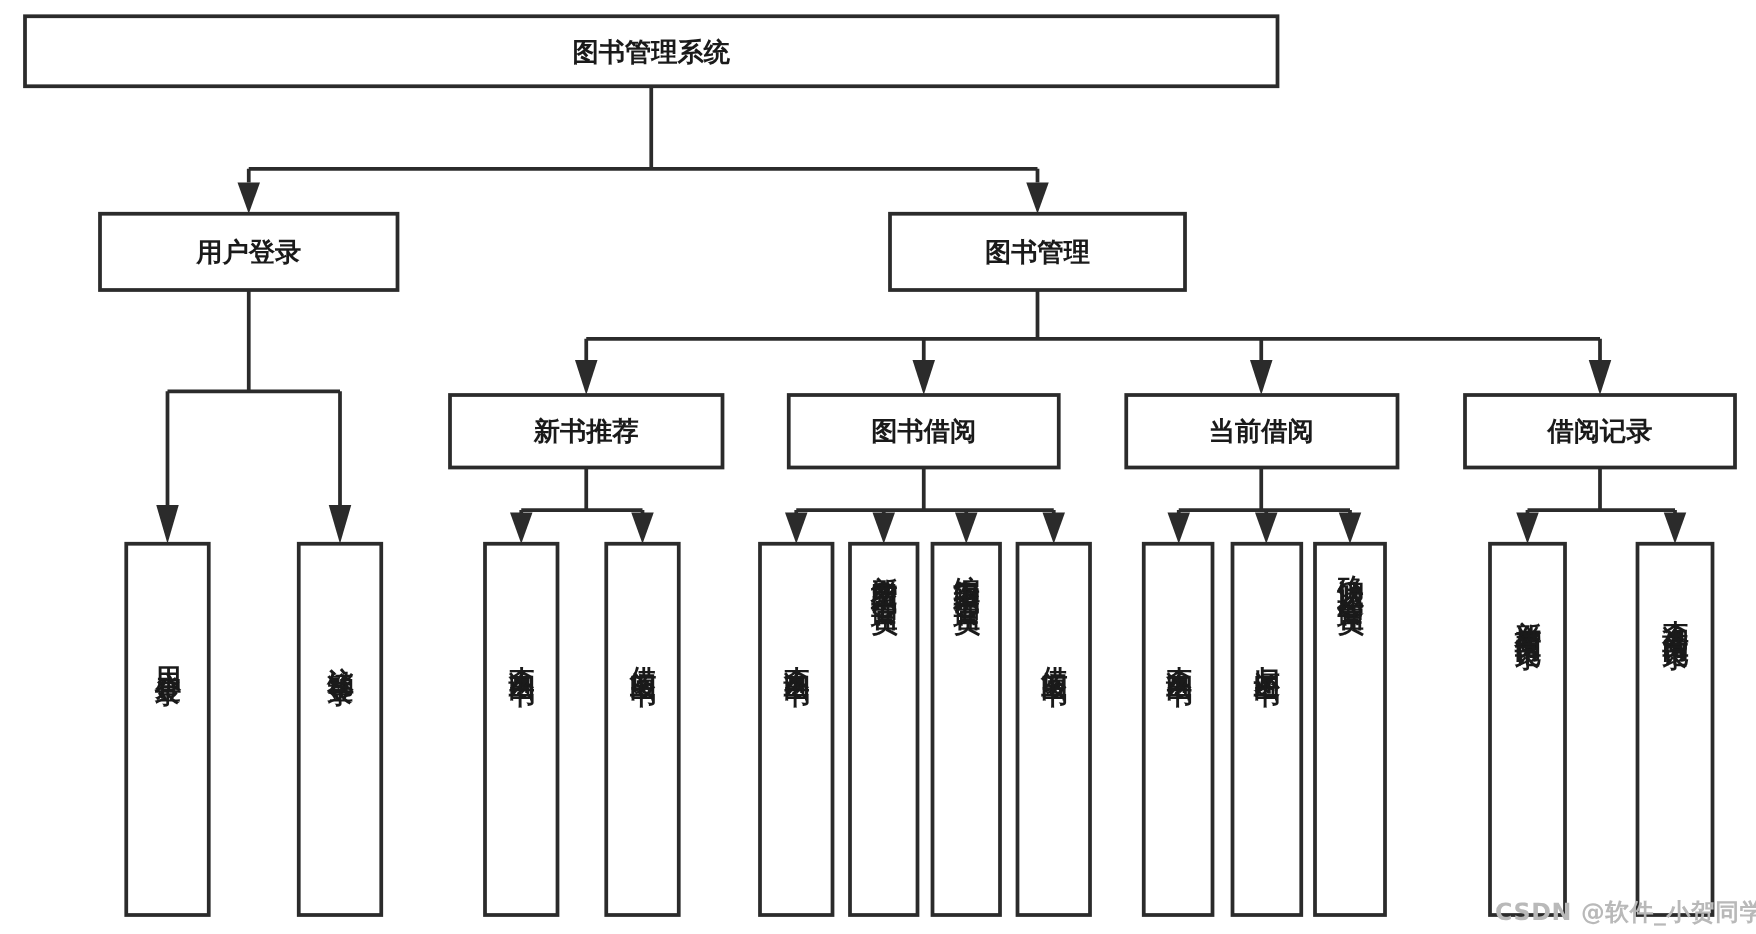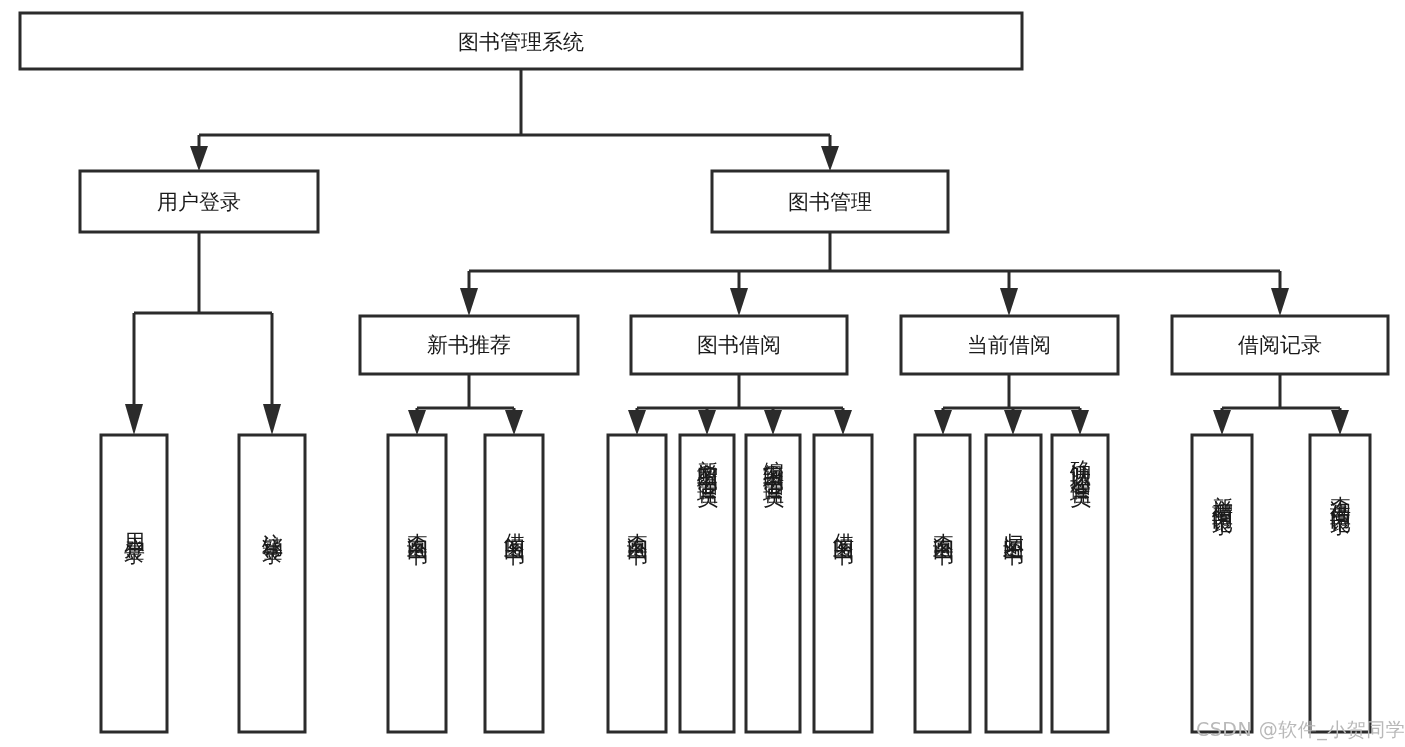--- a/index.html
+++ b/index.html
@@ -12,20 +12,21 @@
     width: 1405px;
     height: 747px;
     font-family: "DejaVu Sans", "Liberation Sans", sans-serif;
     overflow: hidden;
   }
   #diagram-root {
     position: relative;
     width: 1202px;
     height: 747px;
     background: #ffffff;
+    font-weight: bold;
   }
   svg.diagram-svg {
     position: absolute;
     left: 0;
     top: 0;
     width: 1405px;
     height: 747px;
     display: block;
   }
   .node-box {

